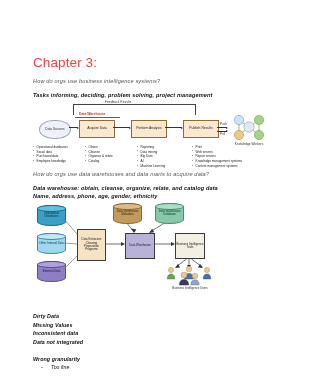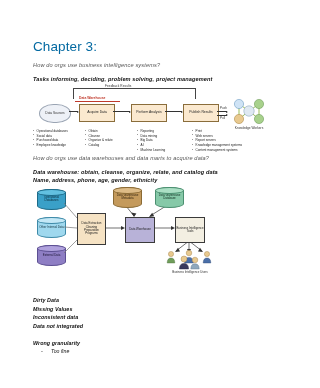--- a/index.html
+++ b/index.html
@@ -19,23 +19,23 @@
     width: 300px; height: 388px;
     background: #fff;
     padding: 0;
   }
   .content { position: absolute; left: 33px; top: 40px; width: 240px; }
 
   
   .chapter-title {
     font-size: 13.5px;
     font-weight: 400;
-    color: #0369a1;
+    color: #ef4444;
     letter-spacing: 0.1px;
-    margin: 0 0 7px 0;
+    margin: 16px 0 7px 0;
     line-height: 1.1;
   }
   .sub-question {
     font-size: 5.6px;
     font-style: italic;
     color: #555;
     margin: 0 0 8px 0;
     letter-spacing: 0.15px;
   }
   .task-line {

